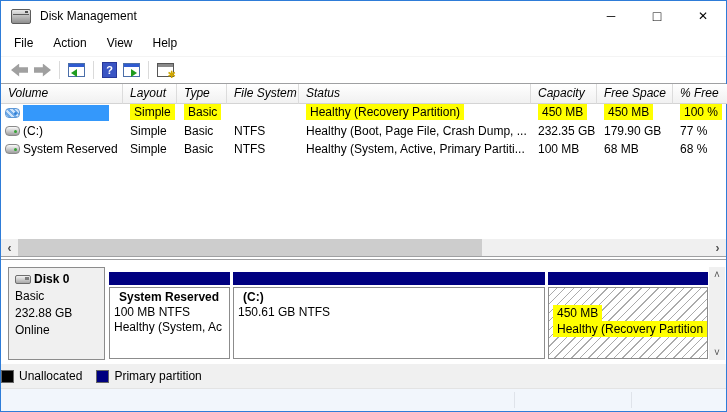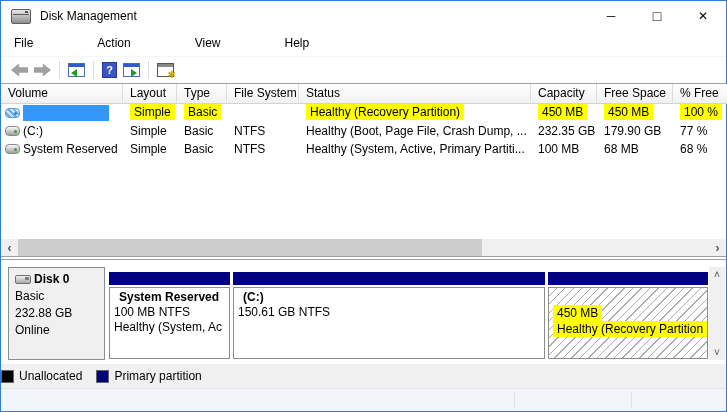--- a/index.html
+++ b/index.html
@@ -10,41 +10,41 @@
   
   .titlebar{position:absolute;top:0;left:0;right:0;height:30px;display:flex;align-items:center;background:#fff;}
   .app-icon{width:18px;height:13px;margin-left:10px;position:relative;background:linear-gradient(#e8e8e8,#8f8f8f);border:1px solid #5c5c5c;border-radius:2px;}
   .app-icon::before{content:"";position:absolute;left:1px;right:1px;top:4px;height:1px;background:#5c5c5c;}
   .app-icon::after{content:"";position:absolute;right:2px;top:1px;width:3px;height:2px;background:#4f4f4f;}
   .title-text{margin-left:9px;font-size:12px;}
   .win-controls{margin-left:auto;display:flex;height:30px;}
   .win-btn{width:46px;height:30px;display:flex;align-items:center;justify-content:center;font-size:12px;color:#000;}
   .win-btn.max{font-size:14px;}
   
-  .menubar{position:absolute;top:30px;left:0;right:0;height:26px;display:flex;align-items:center;padding-left:3px;background:#fff;border-bottom:1px solid #f4f4f4;box-sizing:border-box;gap:44px;}
+  .menubar{position:absolute;top:30px;left:0;right:0;height:26px;display:flex;align-items:center;padding-left:3px;background:#fff;border-bottom:1px solid #f4f4f4;box-sizing:border-box;}
   .menu-item{padding:0 10px;line-height:25px;}
   
   .toolbar{position:absolute;top:56px;left:0;right:0;height:26px;display:flex;align-items:center;background:#fff;padding-left:7px;box-sizing:border-box;}
   .tb-btn{height:22px;display:flex;align-items:center;justify-content:center;padding:0 3px;}
   .tb-sep{width:1px;height:18px;background:#dadada;margin:0 5px;}
   .arr{width:17px;height:13px;background:#a0a0a0;}
   .arr.left{clip-path:polygon(0 50%,48% 0,48% 28%,100% 28%,100% 72%,48% 72%,48% 100%);}
   .arr.right{clip-path:polygon(100% 50%,52% 0,52% 28%,0 28%,0 72%,52% 72%,52% 100%);}
   .tb-win{width:17px;height:14px;background:#fff;border:1px solid #4a6ea9;position:relative;box-sizing:border-box;}
   .tb-win::before{content:"";position:absolute;left:0;right:0;top:0;height:3px;background:#2f5bd0;}
   .tb-win .tri-l{position:absolute;left:2px;top:5px;width:0;height:0;border-top:4px solid transparent;border-bottom:4px solid transparent;border-right:6px solid #1e9c1e;}
   .tb-win .tri-r{position:absolute;right:2px;top:5px;width:0;height:0;border-top:4px solid transparent;border-bottom:4px solid transparent;border-left:6px solid #1e9c1e;}
   .tb-help{width:15px;height:16px;background:#3a55c4;border:1px solid #27379a;color:#fff;font-weight:bold;font-size:11px;display:flex;align-items:center;justify-content:center;box-sizing:border-box;}
   .tb-gear{width:17px;height:14px;background:#fff;border:1px solid #555;position:relative;box-sizing:border-box;}
   .tb-gear::before{content:"";position:absolute;left:0;right:0;top:0;height:3px;background:#8a8a8a;}
   .tb-gear::after{content:"✱";position:absolute;right:-3px;bottom:-4px;color:#cfa600;font-size:10px;}
   
   .list-panel{position:absolute;top:82px;left:0;right:0;height:174px;background:#fff;border-top:1px solid #9fa0a2;border-bottom:1px solid #9fa0a2;box-sizing:border-box;}
   .lv-grid{display:grid;grid-template-columns:122px 54px 50px 72px 232px 66px 76px 55px;}
-  .lv-header{height:20px;}
+  .lv-header{height:20px;font-style:italic;}
   .lv-header .hcell{background:linear-gradient(#ffffff,#f1f1f1);border-right:1px solid #dcdcdc;border-bottom:1px solid #d4d4d4;line-height:19px;padding-left:7px;box-sizing:border-box;white-space:nowrap;overflow:hidden;}
   .lv-row{height:18px;}
   .lv-row .cell{line-height:18px;padding-left:7px;box-sizing:border-box;white-space:nowrap;overflow:hidden;}
   .vol-cell{display:flex;align-items:center;padding-left:4px !important;}
   .vol-icon{width:15px;height:10px;flex:0 0 15px;border-radius:4px;background:linear-gradient(#fbfbfb,#9f9f9f);border:1px solid #8a8a8a;position:relative;box-sizing:border-box;}
   .vol-icon::after{content:"";position:absolute;right:2px;top:3px;width:3px;height:3px;border-radius:50%;background:#35a335;}
   .vol-icon.sel{background:repeating-linear-gradient(45deg,#cfe4fb 0 2px,#6faae8 2px 4px);border-color:#5e98d6;}
   .vol-icon.sel::after{background:#2f7fd6;}
   .sel-box{margin-left:3px;width:86px;height:16px;}
   .hl{display:inline-block;line-height:15px;padding:1px 4px 0 4px;position:relative;top:-1px;}

